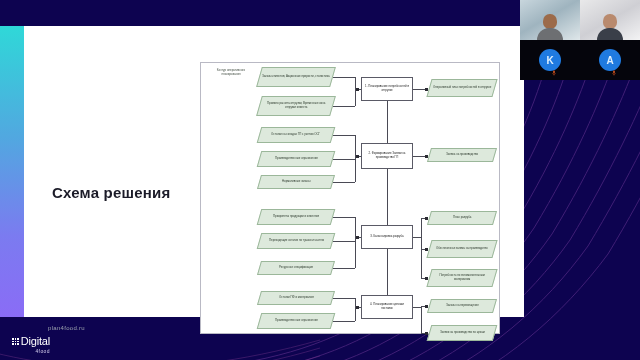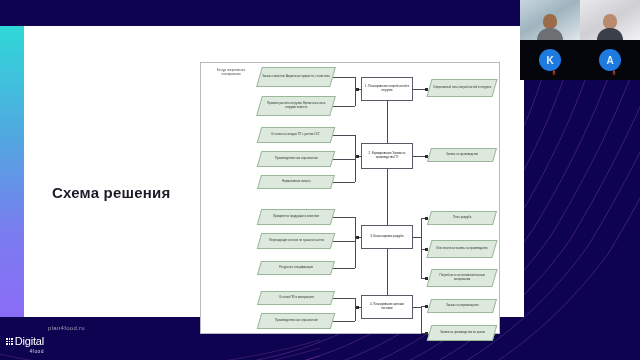--- a/index.html
+++ b/index.html
@@ -63,21 +63,21 @@
   .person { position:absolute; left:50%; bottom:0; transform:translateX(-50%); }
   .head { width:14px; height:15px; border-radius:48% 48% 44% 44%; }
   .body { width:26px; height:12px; border-radius:12px 12px 0 0; margin-top:-1px; }
   .tile.avatar { display:flex; align-items:center; justify-content:center; }
   .av-circle { width:22px; height:22px; border-radius:50%; background:#1f7ae0;
                color:#dff0ff; font-size:10px; font-weight:700; display:flex;
                align-items:center; justify-content:center; }
   .mic-muted { position:absolute; right:24px; bottom:4px; width:4px; height:6px; }
 
   
-  #brand { position:absolute; left:6px; bottom:6px; color:#ffffff; }
+  #brand { position:absolute; left:12px; bottom:6px; color:#ffffff; }
   #brand-row { display:flex; align-items:center; gap:2px; }
   .dots-grid { display:grid; grid-template-columns:repeat(3,1.6px); gap:1px; }
   .dots-grid i { width:1.6px; height:1.6px; background:#fff; display:block; }
   #brand-name { font-size:11px; font-weight:400; letter-spacing:-.2px; line-height:1; }
   #brand-sub { font-size:5px; color:#cfc9ea; text-align:right; margin-top:1px; letter-spacing:.4px; }
 </style>
 </head>
 <body>
 
 <div id="stage">

